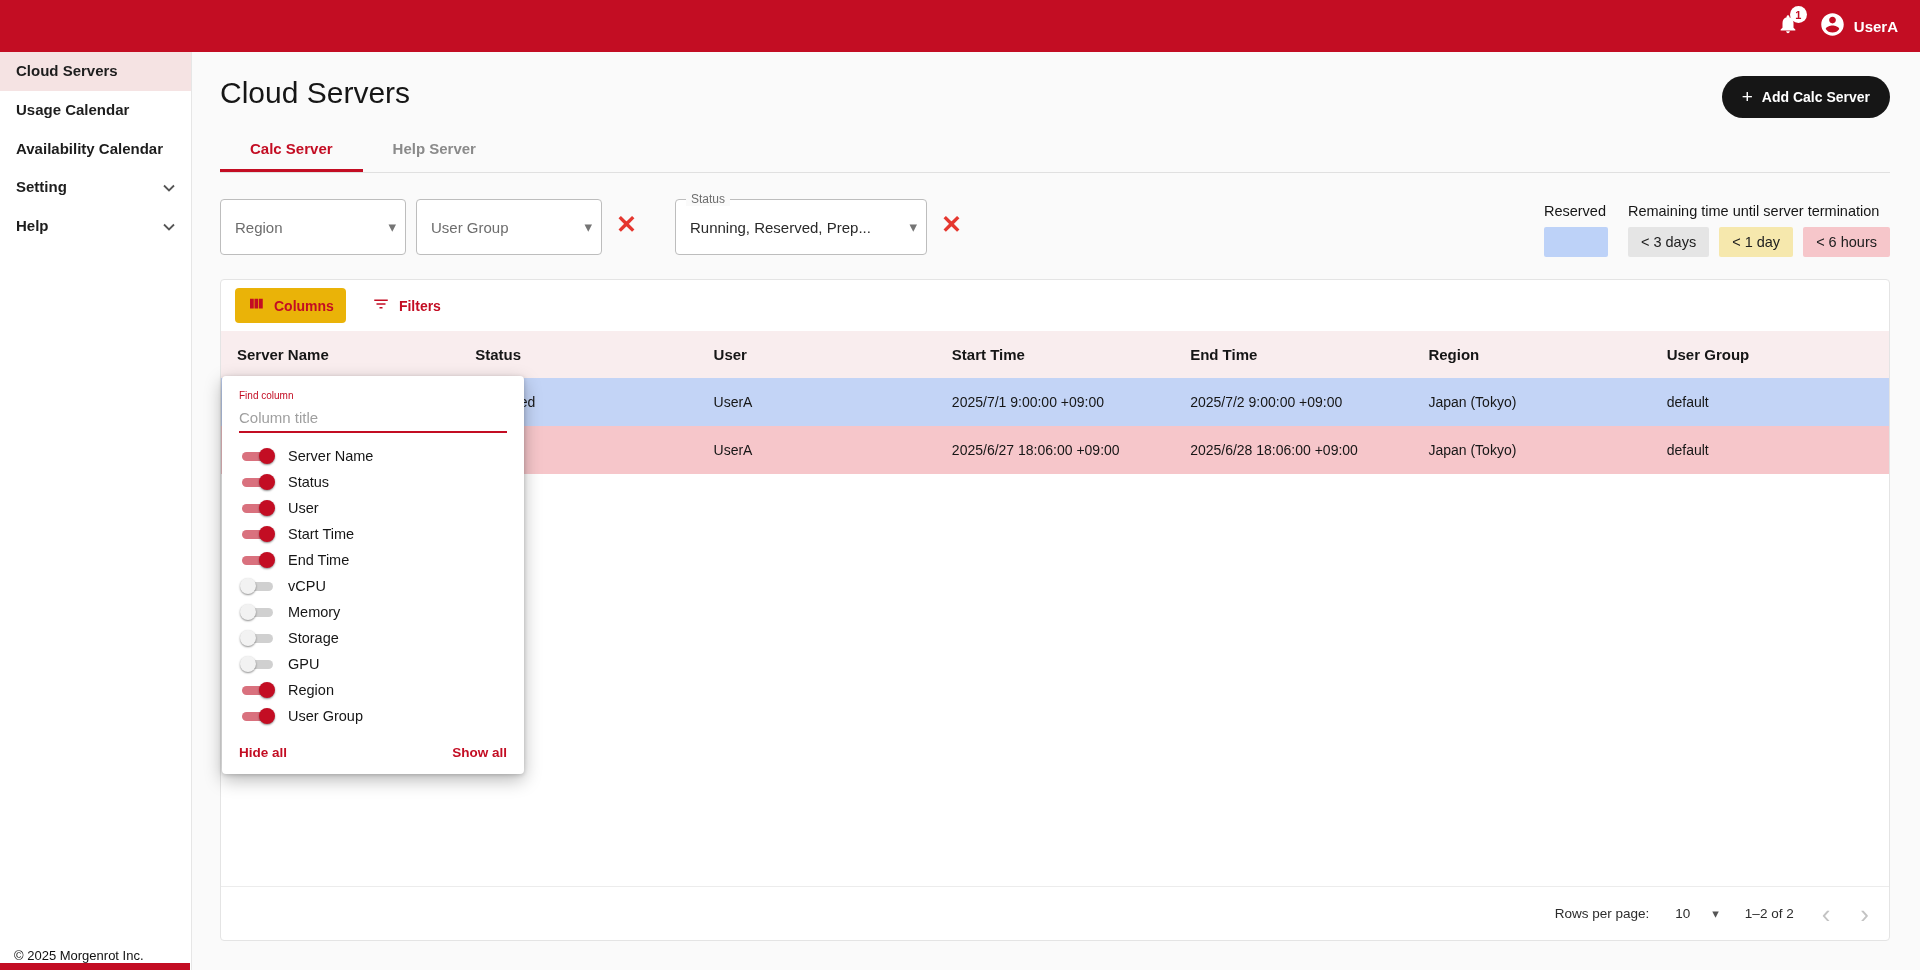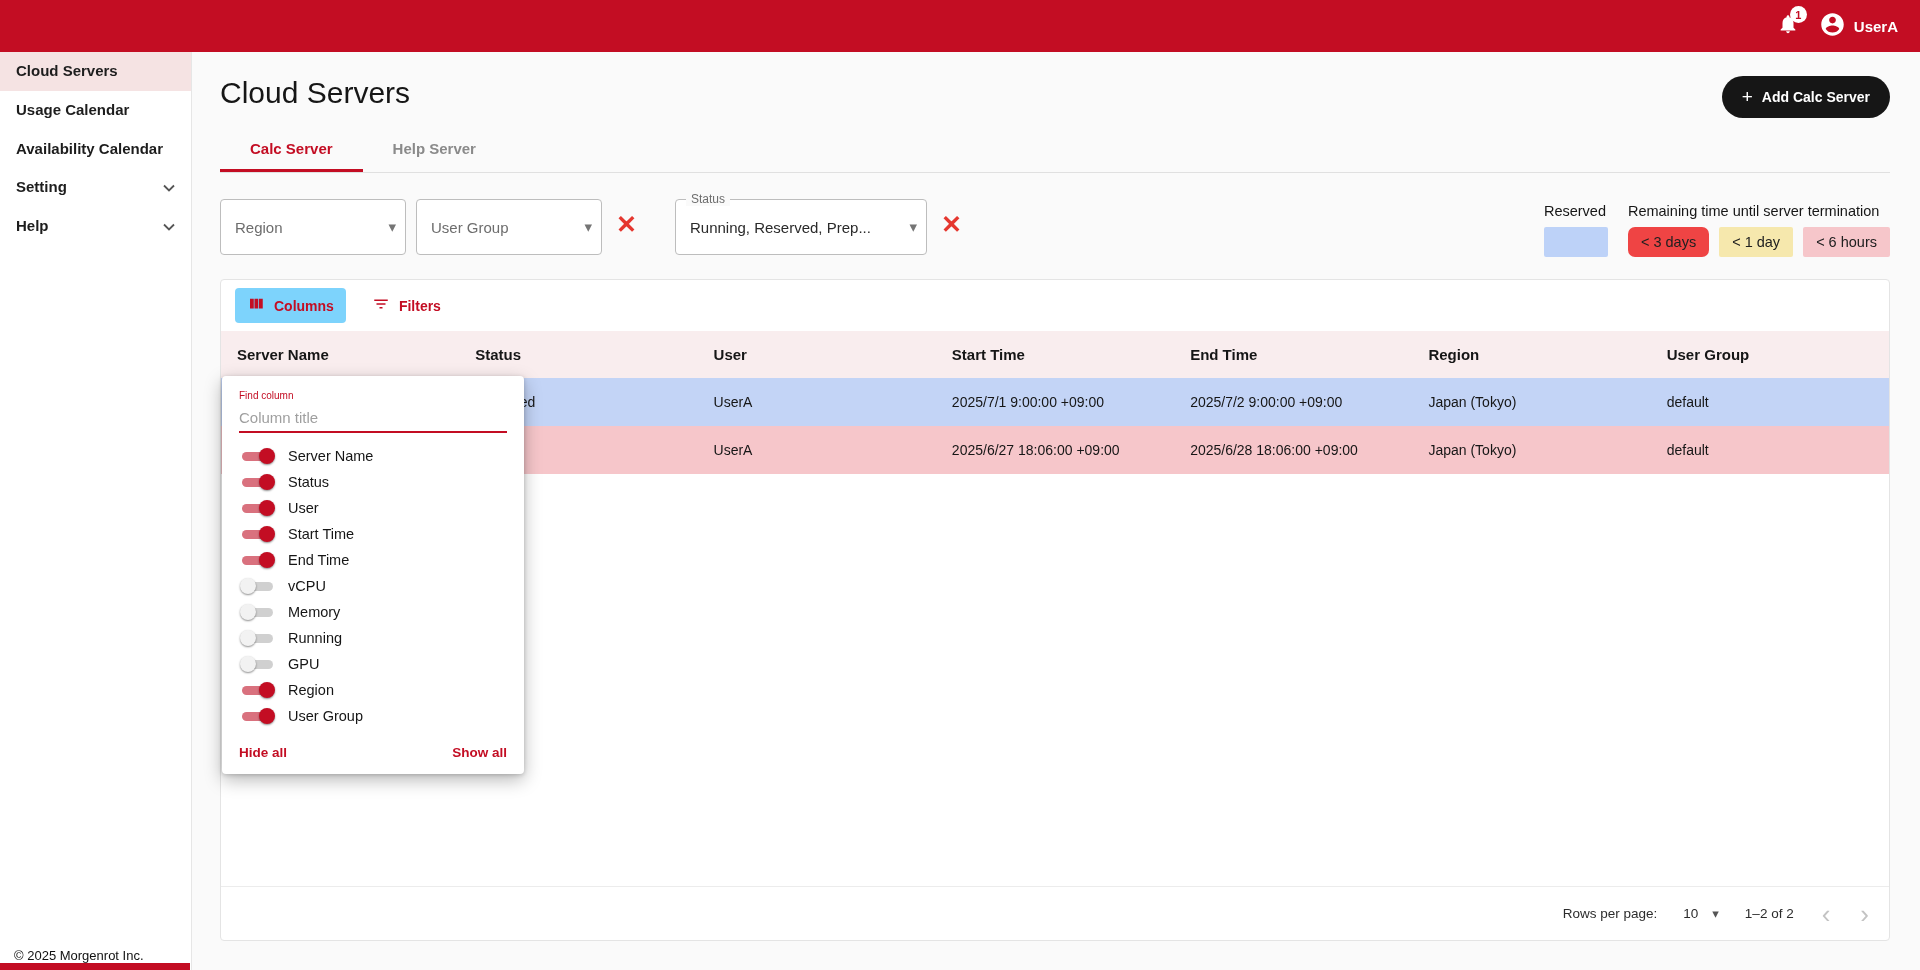--- a/index.html
+++ b/index.html
@@ -54,42 +54,42 @@
   .legend{margin-left:auto;display:flex;gap:20px;align-items:flex-start;padding-top:4px;}
   .legend-col{display:flex;flex-direction:column;gap:8px;}
   .legend-label{font-size:14.5px;color:var(--ink);}
   .reserved-swatch{width:64px;height:30px;background:#bdd2f8;border-radius:2px;}
   .chip-row{display:flex;gap:10px;}
   .chip{height:30px;display:flex;align-items:center;padding:0 13px;font-size:14.5px;color:#202020;border-radius:2px;white-space:nowrap;}
   
   .card{position:relative;margin:0 30px 0 28px;background:#fff;border:1px solid #e4e4e4;border-radius:4px;height:662px;}
   .card-toolbar{display:flex;gap:14px;padding:8px 14px;}
   .tool-btn{display:flex;align-items:center;gap:9px;color:var(--red);font-weight:700;font-size:14px;border:none;background:none;padding:7px 12px;border-radius:4px;cursor:pointer;font-family:inherit;}
-  .tool-btn.active-tool{background:#7dd3fc;}
+  .tool-btn.active-tool{background:#eab308;}
   table{width:100%;border-collapse:collapse;table-layout:fixed;}
   th{background:#f9edee;text-align:left;font-size:15px;font-weight:700;color:var(--ink);padding:15px 16px;cursor:pointer;}
   td{font-size:14px;color:var(--ink);padding:16px 16px;white-space:nowrap;overflow:hidden;}
   
   .popover{position:absolute;top:96px;left:1px;width:302px;background:#fff;border-radius:4px;
     box-shadow:0 6px 18px rgba(0,0,0,.28),0 1px 4px rgba(0,0,0,.18);padding:14px 0 4px;z-index:30;}
   .find-label{color:var(--red);font-size:10px;padding:0 17px;display:block;}
   .find-input{display:block;width:calc(100% - 34px);margin:2px 17px 10px;border:none;border-bottom:2px solid var(--red);font-size:15px;padding:6px 0 5px;outline:none;background:transparent;font-family:inherit;color:var(--ink);}
   .find-input::placeholder{color:#9f9f9f;}
   .toggle-row{display:flex;align-items:center;gap:11px;padding:4px 17px;cursor:pointer;}
   .toggle-label{font-size:14.5px;color:var(--ink);}
   .switch{position:relative;width:38px;height:18px;flex:0 0 auto;}
   .track{position:absolute;left:3px;top:5px;width:31px;height:9px;border-radius:5px;background:#a9a9a9;opacity:.55;}
   .thumb{position:absolute;top:1px;left:1px;width:16px;height:16px;border-radius:50%;background:#f2f2f2;box-shadow:0 1px 2px rgba(0,0,0,.45);}
   .toggle-row.on .track{background:#d9717e;opacity:1;}
   .toggle-row.on .thumb{left:20px;background:var(--red);}
   .popover-foot{display:flex;justify-content:space-between;padding:16px 17px 10px;}
   .popover-foot span{color:var(--red);font-size:13.5px;font-weight:700;cursor:pointer;}
   
   .pagination{position:absolute;left:0;right:0;bottom:0;height:54px;border-top:1px solid #ececec;display:flex;align-items:center;justify-content:flex-end;padding-right:18px;gap:26px;font-size:13.5px;color:#2c2c2c;}
-  .rpp{display:flex;align-items:center;gap:14px;cursor:pointer;}
+  .rpp{display:flex;align-items:center;gap:22px;cursor:pointer;}
   .rpp-caret{color:#555;font-size:13px;}
   .pg-chev{color:#c3c3c3;font-size:26px;line-height:1;background:none;border:none;cursor:default;padding:0 2px;}
 </style>
 </head>
 <body>
 
 <header class="topbar">
   <div class="topbar-spacer"></div>
   <div class="bell-wrap">
     <span>
@@ -172,21 +172,21 @@
     <button class="x-btn">✕</button>
 
     <div class="legend">
       <div class="legend-col">
         <span class="legend-label">Reserved</span>
         <span class="reserved-swatch" style="background: rgb(189, 210, 248);"></span>
       </div>
       <div class="legend-col">
         <span class="legend-label">Remaining time until server termination</span>
         <div class="chip-row">
-          <span class="chip" style="background: #ef4444; border-radius: 7px;">&lt; 3 days</span>
+          <span class="chip" style="background: #e5e5e5;">&lt; 3 days</span>
           <span class="chip" style="background: rgb(246, 232, 173);">&lt; 1 day</span>
           <span class="chip" style="background: rgb(246, 198, 202);">&lt; 6 hours</span>
         </div>
       </div>
     </div>
   </div>
 
   <div class="card">
     <div class="card-toolbar">
       <button class="tool-btn active-tool">
@@ -292,21 +292,21 @@
             <span class="track"></span>
             <span class="thumb"></span>
           </span>
         <span class="toggle-label">Memory</span>
       </div>
       <div class="toggle-row">
         <span class="switch">
             <span class="track"></span>
             <span class="thumb"></span>
           </span>
-        <span class="toggle-label">Running</span>
+        <span class="toggle-label">Storage</span>
       </div>
       <div class="toggle-row">
         <span class="switch">
             <span class="track"></span>
             <span class="thumb"></span>
           </span>
         <span class="toggle-label">GPU</span>
       </div>
       <div class="toggle-row on">
         <span class="switch">

